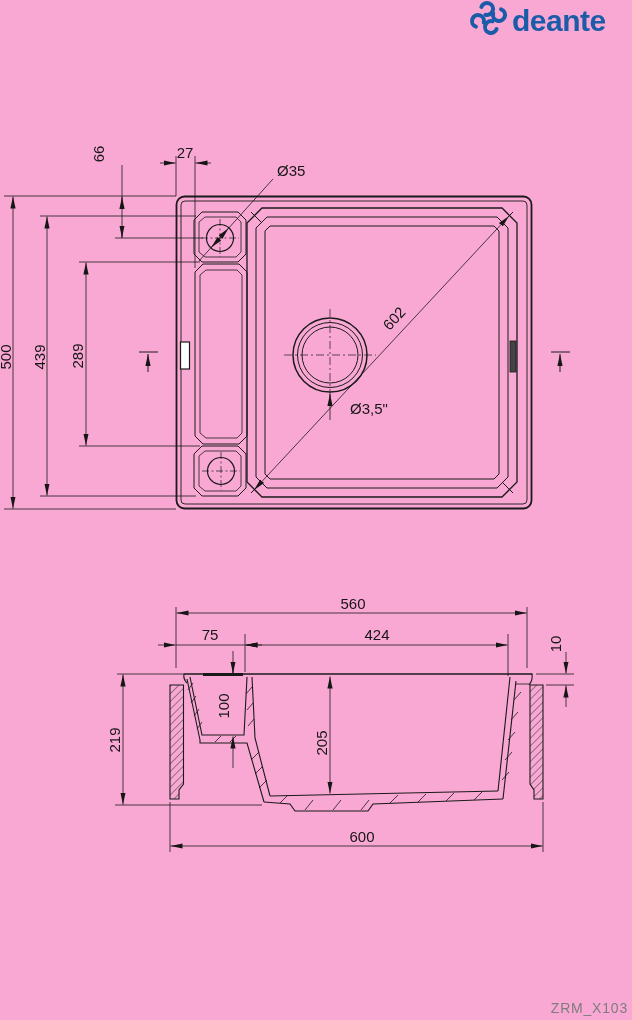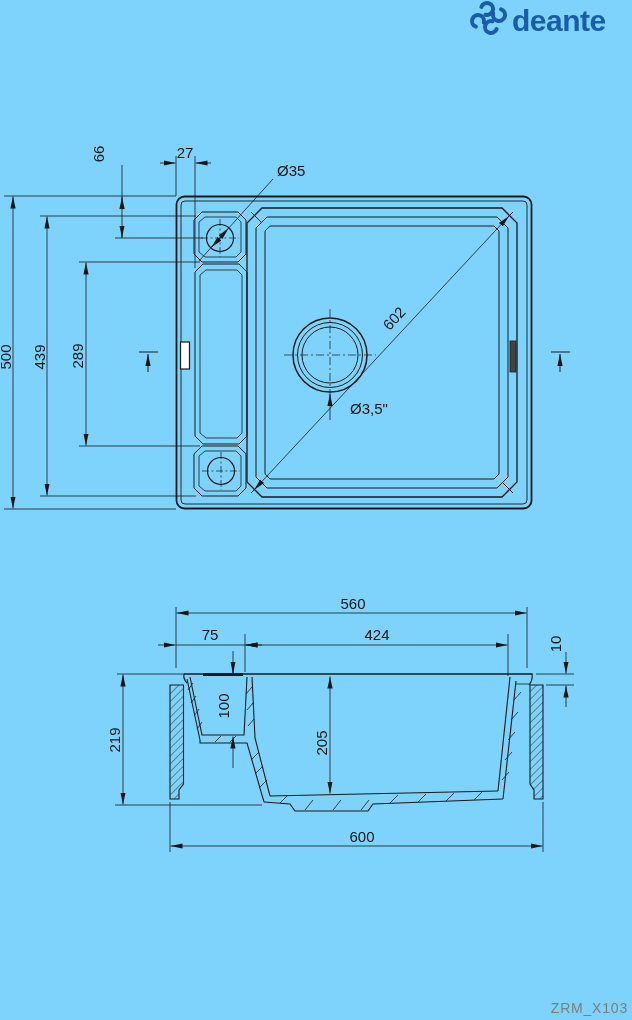--- a/index.html
+++ b/index.html
@@ -1,16 +1,16 @@
 <!DOCTYPE html>
 <html><head>
 <meta charset="utf-8">
 <style>
   html,body{margin:0;padding:0;background:#ffffff;}
-  .page{position:relative;width:632px;height:1020px;background:#7dd3fc;overflow:hidden;
+  .page{position:relative;width:632px;height:1020px;background:#f9a8d4;overflow:hidden;
         font-family:"Liberation Sans",sans-serif;}
   svg{position:absolute;left:0;top:0;}
   .dim{font-family:"Liberation Sans",sans-serif;font-size:15px;fill:#161616;}
   .brand-text{font-family:"Liberation Sans",sans-serif;font-size:30px;font-weight:bold;
               letter-spacing:-0.5px;}
   .model-text{font-family:"Liberation Sans",sans-serif;font-size:14px;letter-spacing:0.8px;}
 </style>
 </head>
 <body>
 

